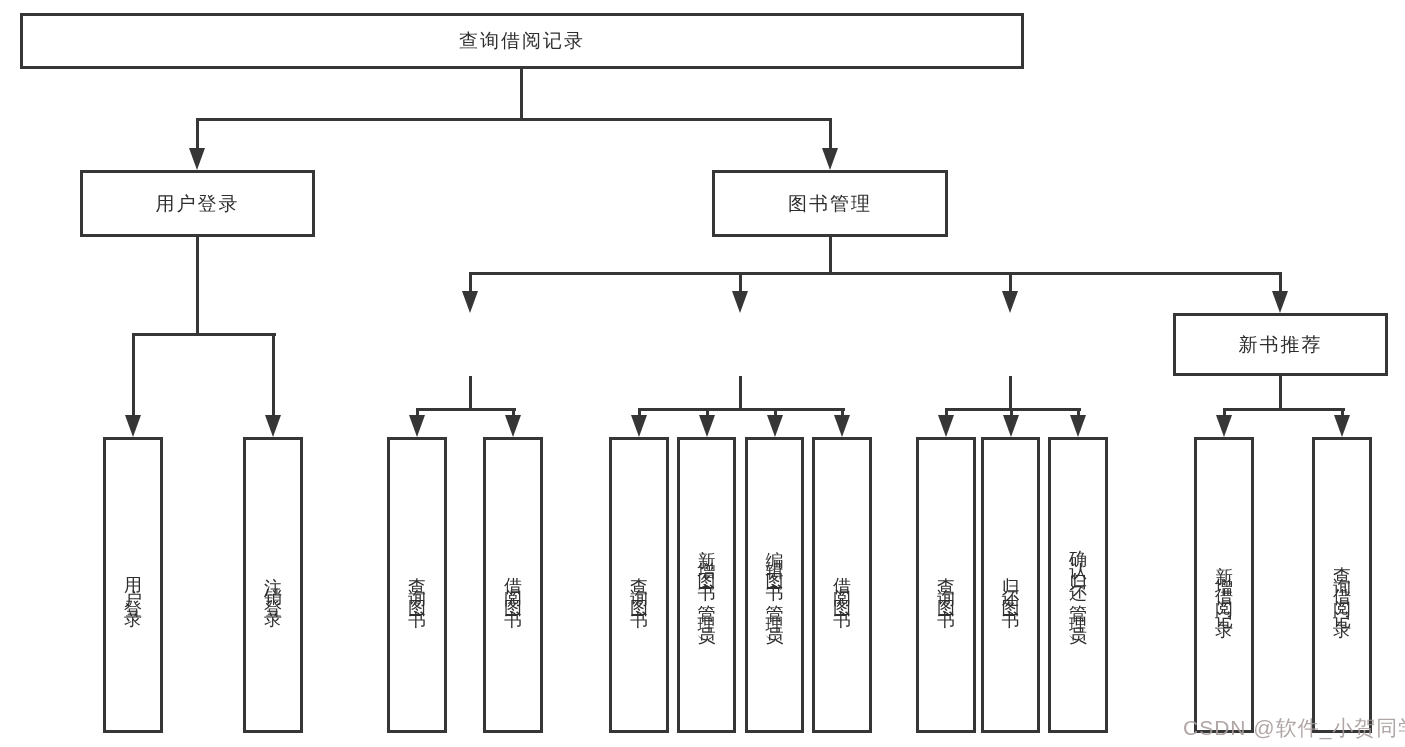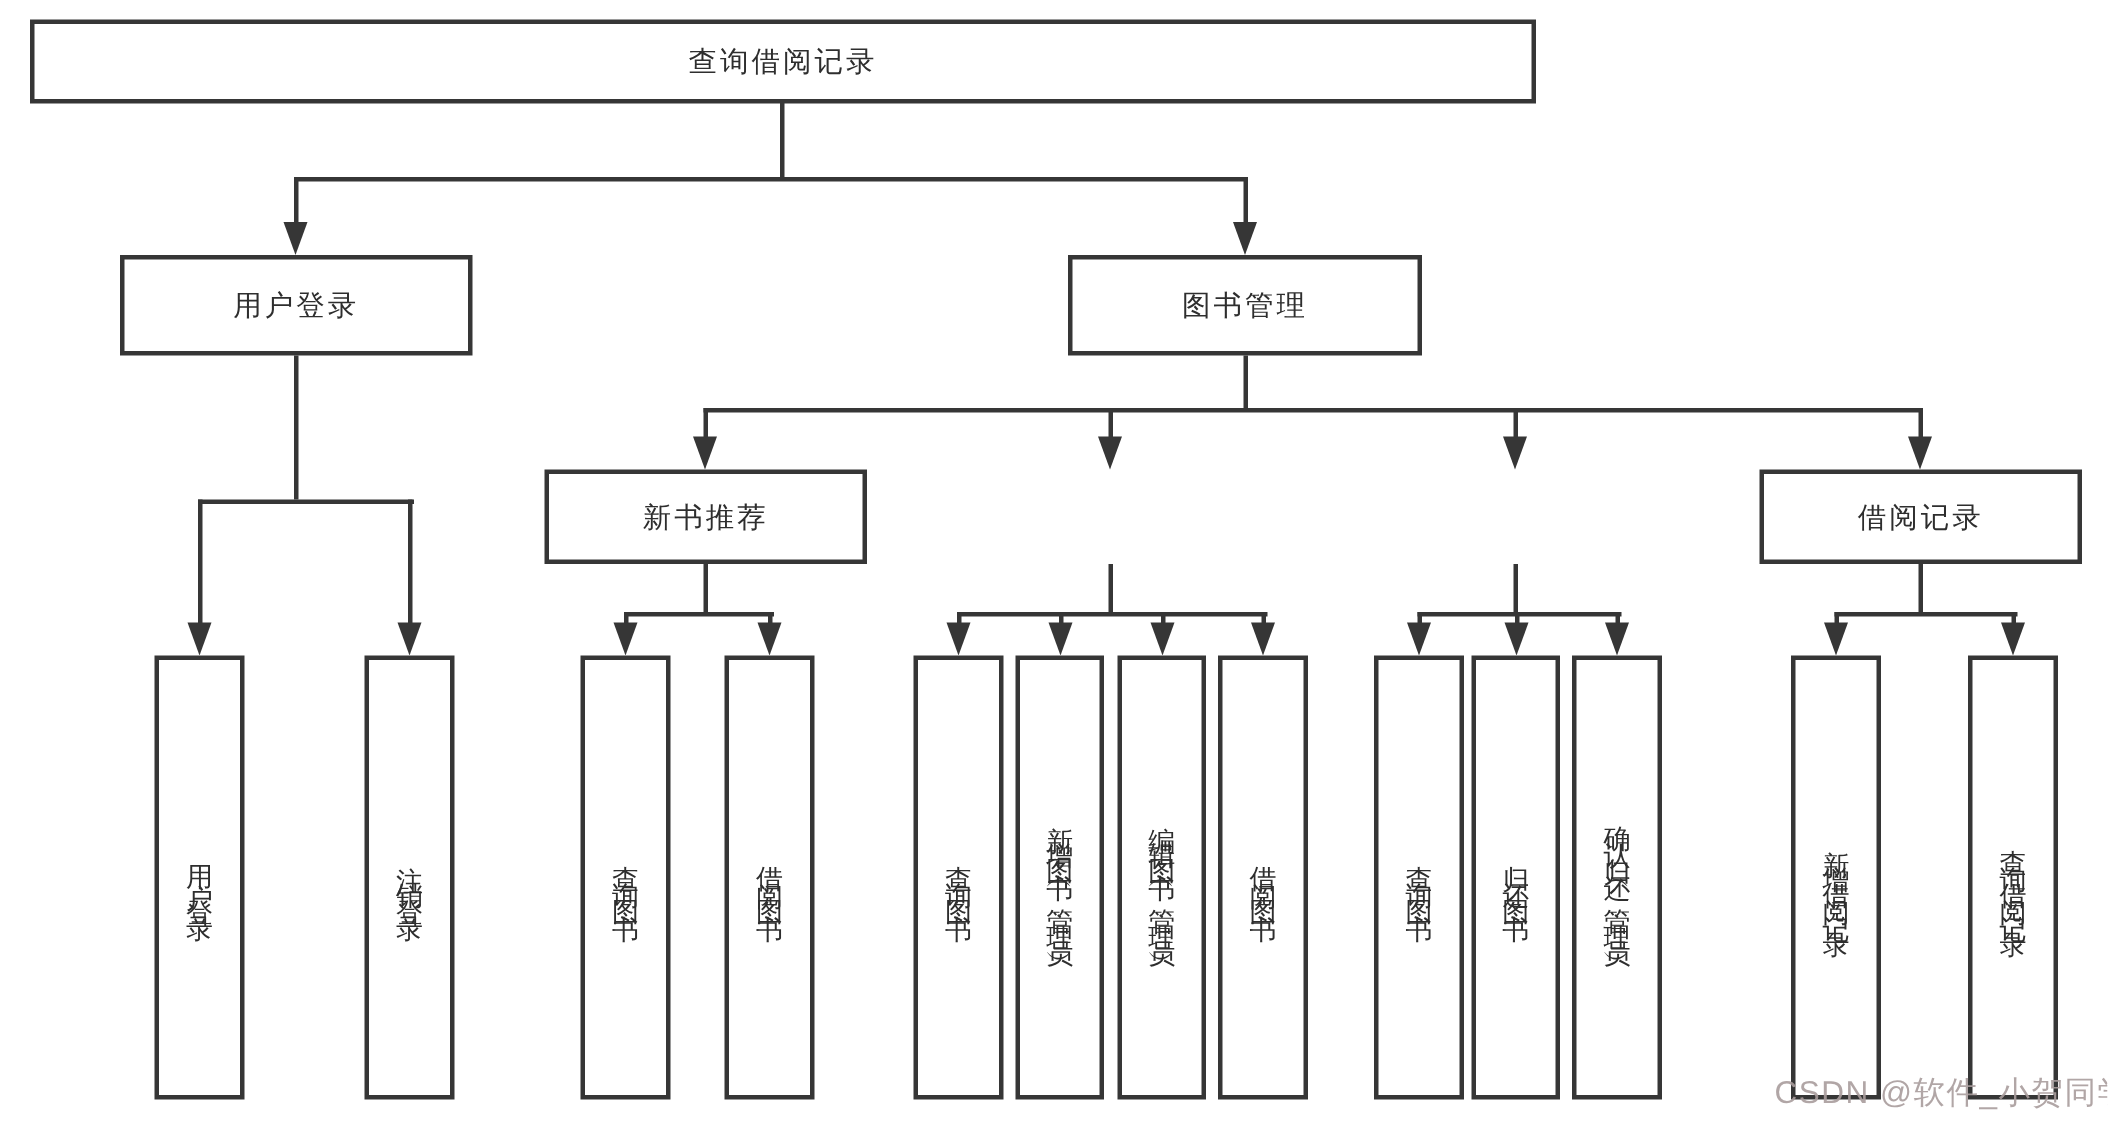--- a/index.html
+++ b/index.html
@@ -62,25 +62,22 @@
   <div class="hl" style="left:469px;top:272px;width:813px;"></div>
   <div class="vl" style="left:469px;top:272px;height:23px;"></div>
   <div class="ah" style="left:462px;top:291px;"></div>
   <div class="vl" style="left:739px;top:272px;height:23px;"></div>
   <div class="ah" style="left:732px;top:291px;"></div>
   <div class="vl" style="left:1009px;top:272px;height:23px;"></div>
   <div class="ah" style="left:1002px;top:291px;"></div>
   <div class="vl" style="left:1279px;top:272px;height:23px;"></div>
   <div class="ah" style="left:1272px;top:291px;"></div>
 
-  <div class="box" style="left:363px;top:313px;width:215px;height:63px;">
+  <div class="box" style="left:1173px;top:313px;width:215px;height:63px;">
     <span class="lbl">新书推荐</span>
-  </div>
-  <div class="box" style="left:1173px;top:313px;width:215px;height:63px;">
-    <span class="lbl">借阅记录</span>
   </div>
 
   <div class="vl" style="left:469px;top:376px;height:32px;"></div>
   <div class="hl" style="left:416px;top:408px;width:100px;"></div>
   <div class="vl" style="left:416px;top:408px;height:11px;"></div>
   <div class="ah" style="left:409px;top:415px;"></div>
   <div class="vl" style="left:512px;top:408px;height:11px;"></div>
   <div class="ah" style="left:505px;top:415px;"></div>
 
   <div class="vl" style="left:739px;top:376px;height:32px;"></div>

